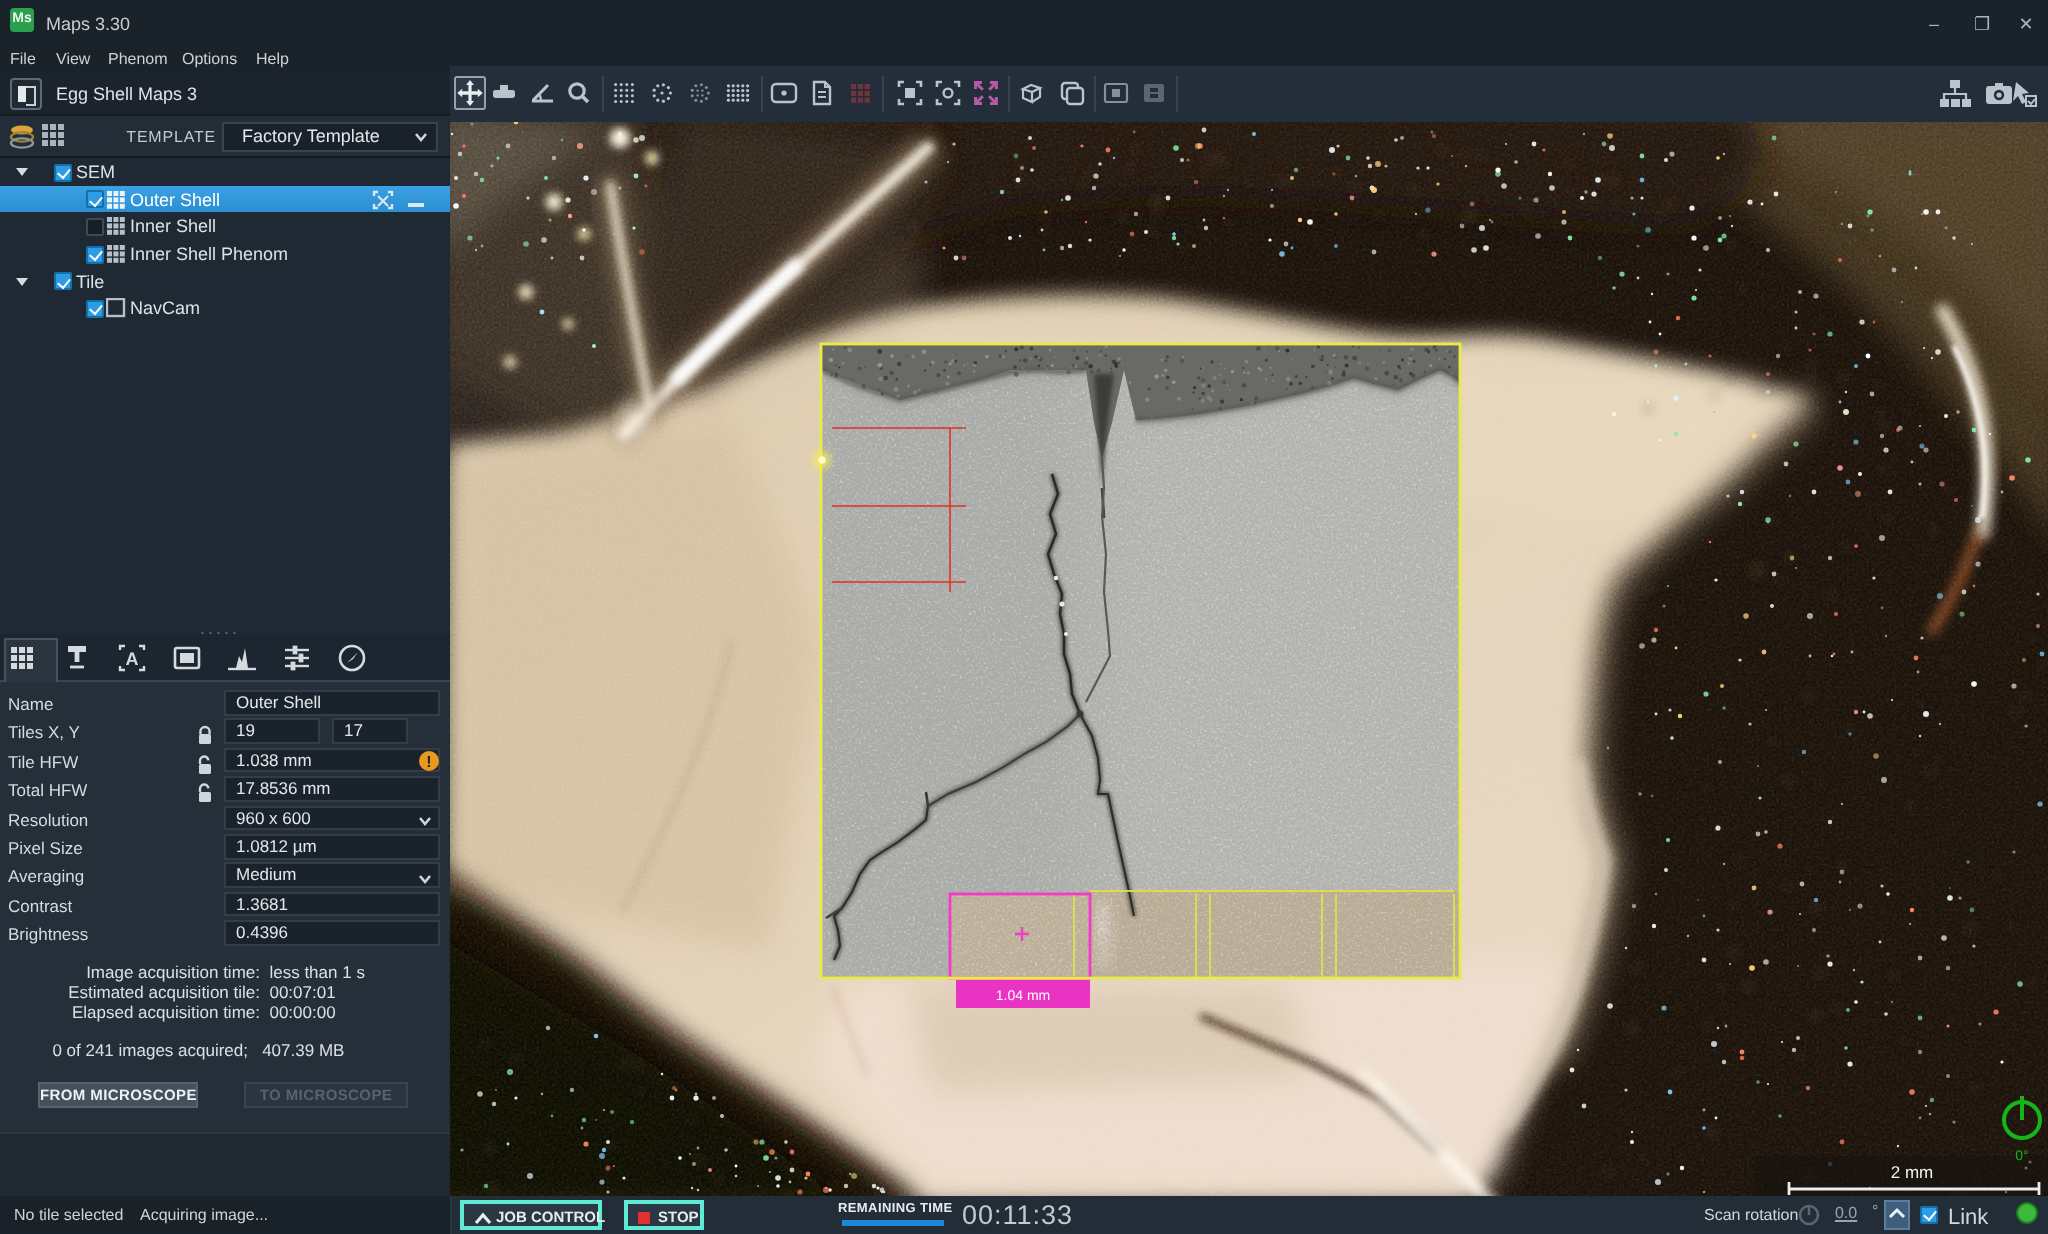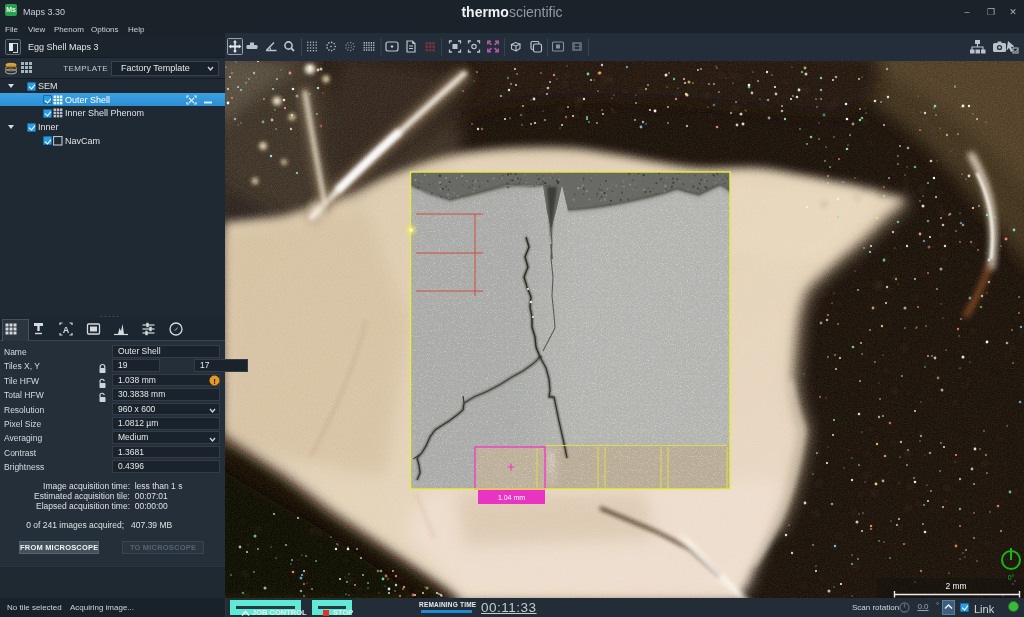--- a/index.html
+++ b/index.html
@@ -40,37 +40,37 @@
 #dots{position:absolute;left:100px;top:272px;font-size:9px;color:#626e79;letter-spacing:1.5px;}
 #tabs{position:absolute;left:0;top:280px;width:225px;height:24px;background:#1c2630;}
 #tabs .tbot{position:absolute;left:0;bottom:0;width:225px;height:1px;background:#39444f;}
 .tab{position:absolute;top:2px;width:27px;height:22px;}
 .tab.sel{background:#2a3540;border:1px solid #47525d;border-bottom:none;}
 #props{position:absolute;left:0;top:304px;width:225px;height:225px;background:#242f39;}
 .prow{position:absolute;left:0;width:225px;height:14.4px;}
 .plab{position:absolute;left:4px;top:3px;font-size:8.5px;color:#d6dbe0;}
 .pfield{position:absolute;left:112px;top:1px;width:108px;height:12.6px;background:#1a232c;border:1px solid #323d47;font-size:8.5px;color:#e3e7ea;line-height:10.5px;padding-left:5px;}
 .pfield.h1{width:48px;}
-.pfield.h2{left:166px;width:54px;margin-left:28px;}
+.pfield.h2{left:166px;width:38px;}
 .pchev{position:absolute;right:3px;top:2.5px;}
 #acqtext{position:absolute;left:0;top:444px;width:225px;font-size:8.5px;color:#dbe0e4;}
 #acqtext div{height:10.2px;}
 #acqtext .lab{display:inline-block;width:130px;text-align:right;}
 .mbtn{position:absolute;top:0;height:13px;font-size:7.5px;font-weight:bold;text-align:center;line-height:12px;letter-spacing:.2px;white-space:nowrap;}
 #btnrow{position:absolute;left:0;top:504px;width:225px;height:14px;}
 #frombtn{left:19px;width:80px;background:#44505c;color:#eef1f3;border:1px solid #556370;}
 #tobtn{left:122px;width:82px;background:#2a3540;color:#57646f;border:1px solid #39444f;}
 #sepl{position:absolute;left:0;top:529px;width:225px;height:32px;background:#1f2932;border-top:1px solid #2c3640;}
 
 #statusbar{position:absolute;left:0;top:598px;width:225px;height:19px;background:#192129;font-size:8px;color:#ced5da;}
 #jobbar{position:absolute;left:225px;top:598px;width:799px;height:19px;background:#222d37;font-size:8.5px;color:#d6dbdf;border-left:1px solid #2b3640;}
-.jbtn{position:absolute;top:2px;height:15px;background:#2b3843;border:6px solid #5eead4;color:#e8ecef;font-weight:bold;font-size:7.5px;line-height:13px;white-space:nowrap;}
+.jbtn{position:absolute;top:2px;height:15px;background:#2b3843;border:2px solid #5eead4;color:#e8ecef;font-weight:bold;font-size:7.5px;line-height:13px;white-space:nowrap;}
 #remlab{position:absolute;left:193px;top:3px;font-size:6.5px;font-weight:bold;color:#e8ecef;letter-spacing:.2px;}
 #rembar{position:absolute;left:195px;top:11.5px;width:51px;height:3.5px;background:#1e88d2;}
-#bigtime{position:absolute;left:255px;top:2px;font-size:13.5px;color:#c3cbd1;letter-spacing:.5px;text-decoration:underline;}
+#bigtime{position:absolute;left:255px;top:2px;font-size:13.5px;color:#c3cbd1;letter-spacing:.5px;}
 #rotlab{position:absolute;left:626px;top:5px;font-size:8px;color:#d2d8dc;}
 #rotfield{position:absolute;left:676px;top:3px;width:34px;height:13px;background:#1d2731;border:1px solid #323e49;color:#9aa6af;font-size:8px;line-height:12px;text-align:center;text-decoration:underline;}
 #rotdeg{position:absolute;left:712px;top:3px;font-size:8px;color:#9aa6af;}
 #rotspin{position:absolute;left:716px;top:2px;width:13px;height:15px;background:#3e5e7c;border:1px solid #5a7da0;}
 #linkcb{position:absolute;left:734px;top:4.5px;width:9px;height:9px;background:#2d9ce2;border-radius:1px;border:1px solid #1470ab;}
 #linkcb:after{content:"";position:absolute;left:1.5px;top:0.5px;width:3px;height:5px;border:solid #fff;border-width:0 1.6px 1.6px 0;transform:rotate(40deg);}
 #linktxt{position:absolute;left:748px;top:5px;font-size:11px;color:#d2d8dc;}
 #greendot{position:absolute;left:782px;top:3px;width:11px;height:11px;border-radius:50%;background:#3db83d;border:1px solid #1e7a1e;}
 </style>
 </head>
@@ -1235,21 +1235,20 @@
         <line x1="794.5" y1="530" x2="794.5" y2="536.5" stroke="#ececec" stroke-width="1.4"></line>
         <circle cx="786" cy="499" r="9" fill="none" stroke="#16b616" stroke-width="2"></circle>
         <line x1="786" y1="487" x2="786" y2="499" stroke="#16b616" stroke-width="2"></line>
         <text x="786" y="519" font-family="Liberation Sans, sans-serif" font-size="7" fill="#16b616" text-anchor="middle">0°</text>
       </svg>
     </div>
 
   <div id="titlebar">
     <div id="msicon">Ms</div>
       <div id="apptitle">Maps 3.30</div>
-    <div id="thermo">thermo<span>scientific</span></div>
     <div id="winbtns">
         <span style="right:52px">‒</span>
         <span style="right:28px">❐</span>
         <span style="right:6px">✕</span>
       </div>
   </div>
   <div id="menubar">
       <span style="left:5px">File</span>
       <span style="left:28px">View</span>
       <span style="left:54px">Phenom</span>
@@ -1429,38 +1428,53 @@
           <span class="lbl" style="left:65px">Outer Shell</span>
         <svg width="11" height="10" style="position:absolute;left:186px;top:2px">
             <path d="M1,3 V1 H3 M8,1 H10 V3 M10,7 V9 H8 M3,9 H1 V7" stroke="#dce8f0" stroke-width="1.2" fill="none"></path>
             <path d="M3,3 L8,8 M8,3 L3,8" stroke="#dce8f0" stroke-width="1.1"></path>
           </svg>
         <svg width="10" height="10" style="position:absolute;left:203px;top:2px">
             <rect x="1" y="6.5" width="8" height="2" fill="#dce8f0"></rect>
           </svg>
       </div>
       <div class="trow">
+          <span class="cb empty" style="left:43px"></span>
+          <svg width="10" height="10" style="position:absolute;left:53px;top:2px">
+            <rect x="0.5" y="0.5" width="2.5" height="2.5" fill="#b6c0c8"></rect>
+            <rect x="0.5" y="3.7" width="2.5" height="2.5" fill="#b6c0c8"></rect>
+            <rect x="0.5" y="6.9" width="2.5" height="2.5" fill="#b6c0c8"></rect>
+            <rect x="3.7" y="0.5" width="2.5" height="2.5" fill="#b6c0c8"></rect>
+            <rect x="3.7" y="3.7" width="2.5" height="2.5" fill="#b6c0c8"></rect>
+            <rect x="3.7" y="6.9" width="2.5" height="2.5" fill="#b6c0c8"></rect>
+            <rect x="6.9" y="0.5" width="2.5" height="2.5" fill="#b6c0c8"></rect>
+            <rect x="6.9" y="3.7" width="2.5" height="2.5" fill="#b6c0c8"></rect>
+            <rect x="6.9" y="6.9" width="2.5" height="2.5" fill="#b6c0c8"></rect>
+          </svg>
+          <span class="lbl" style="left:65px">Inner Shell</span>
+        </div>
+      <div class="trow">
           <span class="cb" style="left:43px"></span>
           <svg width="10" height="10" style="position:absolute;left:53px;top:2px">
             <rect x="0.5" y="0.5" width="2.5" height="2.5" fill="#b6c0c8"></rect>
             <rect x="0.5" y="3.7" width="2.5" height="2.5" fill="#b6c0c8"></rect>
             <rect x="0.5" y="6.9" width="2.5" height="2.5" fill="#b6c0c8"></rect>
             <rect x="3.7" y="0.5" width="2.5" height="2.5" fill="#b6c0c8"></rect>
             <rect x="3.7" y="3.7" width="2.5" height="2.5" fill="#b6c0c8"></rect>
             <rect x="3.7" y="6.9" width="2.5" height="2.5" fill="#b6c0c8"></rect>
             <rect x="6.9" y="0.5" width="2.5" height="2.5" fill="#b6c0c8"></rect>
             <rect x="6.9" y="3.7" width="2.5" height="2.5" fill="#b6c0c8"></rect>
             <rect x="6.9" y="6.9" width="2.5" height="2.5" fill="#b6c0c8"></rect>
           </svg>
           <span class="lbl" style="left:65px">Inner Shell Phenom</span>
         </div>
       <div class="trow">
           <span class="arrow"></span>
           <span class="cb" style="left:27px"></span>
-          <span class="lbl" style="left:38px">Inner</span>
+          <span class="lbl" style="left:38px">Tile</span>
         </div>
       <div class="trow">
           <span class="cb" style="left:43px"></span>
           <svg width="10" height="10" style="position:absolute;left:53px;top:2px">
             <rect x="0.5" y="0.5" width="8.5" height="8.5" fill="none" stroke="#b6c0c8" stroke-width="1.2"></rect>
           </svg>
           <span class="lbl" style="left:65px">NavCam</span>
         </div>
     </div>
     <div id="dots">.....</div>
@@ -1521,21 +1535,21 @@
             <circle cx="5.5" cy="5.5" r="5" fill="#e8991e"></circle>
             <text x="5.5" y="8.5" font-size="8" font-weight="bold" fill="#222" text-anchor="middle" font-family="Liberation Sans,sans-serif">!</text>
           </svg>
         </div>
       <div class="prow" style="top:46.2px">
           <span class="plab">Total HFW</span>
           <span style="position:absolute;left:98px;top:2px"><svg width="9" height="11">
               <path d="M2,5 V3.5 A2.1,2.1 0 0 1 6.2,3.2" stroke="#cfd6db" stroke-width="1.2" fill="none"></path>
               <rect x="1.5" y="5" width="6" height="5" rx="0.8" fill="#cfd6db"></rect>
             </svg></span>
-          <span class="pfield">30.3838 mm</span>
+          <span class="pfield">17.8536 mm</span>
         </div>
       <div class="prow" style="top:60.6px">
           <span class="plab">Resolution</span>
           <span class="pfield">960 x 600<span class="pchev"><svg width="7" height="7">
                 <path d="M1,2 L3.5,5 L6,2" stroke="#cfd6db" stroke-width="1.3" fill="none"></path>
               </svg></span></span>
         </div>
       <div class="prow" style="top:75px">
           <span class="plab">Pixel Size</span>
           <span class="pfield">1.0812 µm</span>

